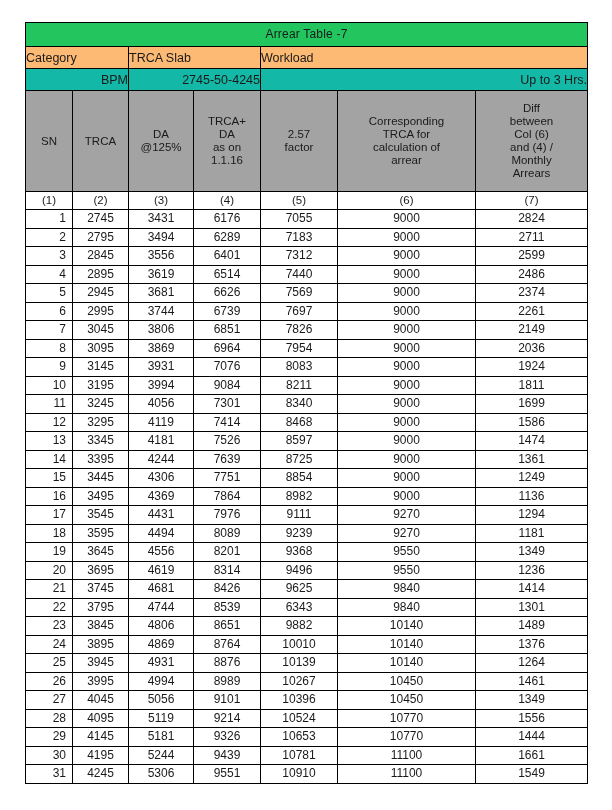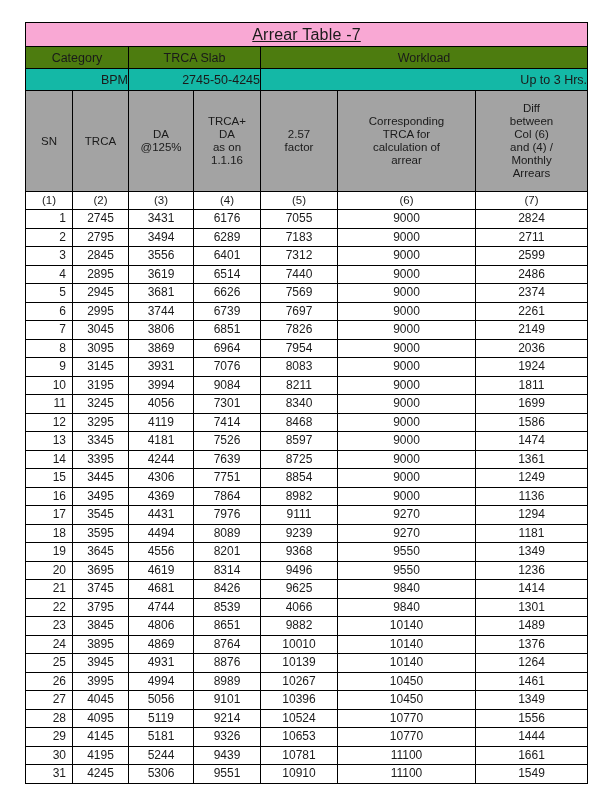--- a/index.html
+++ b/index.html
@@ -40,32 +40,30 @@
   col.c-sn    { width: 47px; }
   col.c-trca  { width: 56px; }
   col.c-da    { width: 65px; }
   col.c-tda   { width: 67px; }
   col.c-fac   { width: 77px; }
   col.c-corr  { width: 138px; }
   col.c-diff  { width: 112px; }
 
   
   .title-row td {
-    background: #f9a8d4;
+    background: #22c55e;
     height: 23px;
     text-align: center;
     font-weight: bold;
-    font-size: 16px;
+    font-size: 12px;
     letter-spacing: 0.2px;
-    text-decoration: underline;
   }
   .band-orange td {
-    background: #4d7c0f;
+    background: #fdba74;
     height: 21px;
-    text-align: center;
     font-weight: bold;
     font-size: 12.5px;
   }
   .band-green td {
     background: #14b8a6;
     height: 21px;
     text-align: right;
     font-weight: bold;
     font-size: 12.5px;
   }
@@ -364,21 +362,21 @@
           <td>8426</td>
           <td>9625</td>
           <td>9840</td>
           <td>1414</td>
         </tr>
         <tr class="data">
           <td class="sn">22</td>
           <td>3795</td>
           <td>4744</td>
           <td>8539</td>
-          <td>4066</td>
+          <td>6343</td>
           <td>9840</td>
           <td>1301</td>
         </tr>
         <tr class="data">
           <td class="sn">23</td>
           <td>3845</td>
           <td>4806</td>
           <td>8651</td>
           <td>9882</td>
           <td>10140</td>

